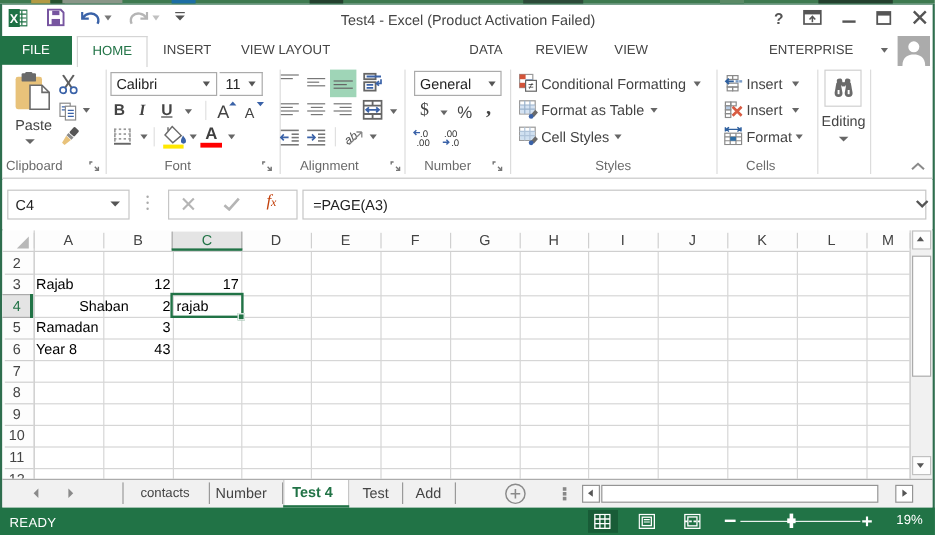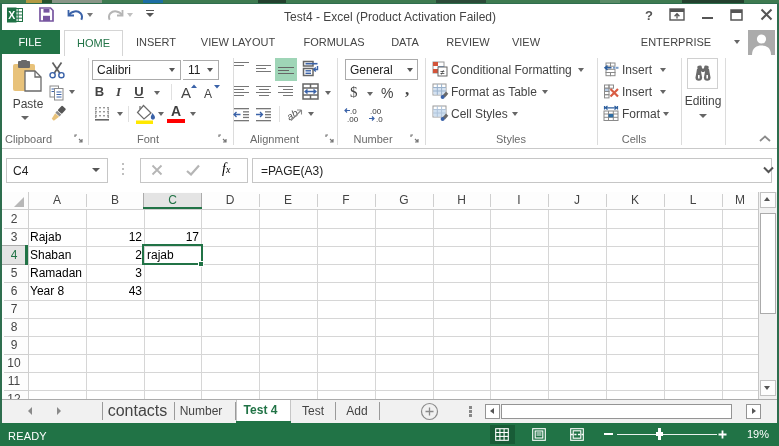--- a/index.html
+++ b/index.html
@@ -65,21 +65,20 @@
 <rect x="1" y="1" width="11" height="3" fill="#555"></rect>
 </svg>
 <svg class="ic" style="left:760px;top:8px" width="13" height="13" viewBox="0 0 13 13">
 <path d="M1.5 1.5 L11.5 11.5 M11.5 1.5 L1.5 11.5" stroke="#555" stroke-width="2"></path>
 </svg>
 <div class="a" style="left:2px;top:30px;width:775px;height:26px;background:#fff;"></div>
 <div class="a" style="left:64px;top:30px;width:59px;height:26px;background:#fff;border:1px solid #d5d5d5;border-bottom:none;color:#217346;font-size:11px;text-align:center;line-height:25px;">HOME</div>
 <div class="a" style="left:0px;top:30px;width:60px;height:24px;background:#217346;color:#fff;font-size:11px;text-align:center;line-height:24px;">FILE</div>
 <div class="a" style="left:132px;top:30px;width:48px;height:25px;color:#444;font-size:11px;text-align:center;line-height:25px;">INSERT</div>
 <div class="a" style="left:194px;top:30px;width:88px;height:25px;color:#444;font-size:11px;text-align:center;line-height:25px;">VIEW LAYOUT</div>
-<div class="a" style="left:299px;top:30px;width:70px;height:25px;color:#444;font-size:11px;text-align:center;line-height:25px;">FORMULAS</div>
 <div class="a" style="left:386px;top:30px;width:38px;height:25px;color:#444;font-size:11px;text-align:center;line-height:25px;">DATA</div>
 <div class="a" style="left:442px;top:30px;width:52px;height:25px;color:#444;font-size:11px;text-align:center;line-height:25px;">REVIEW</div>
 <div class="a" style="left:507px;top:30px;width:38px;height:25px;color:#444;font-size:11px;text-align:center;line-height:25px;">VIEW</div>
 <div class="a" style="left:637px;top:30px;width:78px;height:25px;color:#444;font-size:11px;text-align:center;line-height:25px;">ENTERPRISE</div>
 <div class="a" style="left:734px;top:40px;width:0;height:0;border-left:3.5px solid transparent;border-right:3.5px solid transparent;border-top:4px solid #666;"></div>
 <div class="a" style="left:748px;top:30px;width:27px;height:25px;background:#ababab;"></div>
 <svg class="ic" style="left:748px;top:30px" width="27" height="25" viewBox="0 0 27 25">
 <circle cx="13.5" cy="9" r="4.6" fill="#fff"></circle>
 <path d="M4 25 C4 17.5 9 15.5 13.5 15.5 C18 15.5 23 17.5 23 25 Z" fill="#fff"></path>
 </svg>
@@ -389,21 +388,21 @@
 <div class="a" style="left:122px;top:163px;width:2px;height:2px;background:#aaa;border-radius:50%;"></div>
 <div class="a" style="left:122px;top:168px;width:2px;height:2px;background:#aaa;border-radius:50%;"></div>
 <div class="a" style="left:122px;top:173px;width:2px;height:2px;background:#aaa;border-radius:50%;"></div>
 <div class="a" style="left:140px;top:158px;width:108px;height:25px;border:1px solid #c6c6c6;background:#fff;"></div>
 <svg class="ic" style="left:151px;top:164px" width="12" height="12" viewBox="0 0 12 12">
 <path d="M1.5 1.5 L10.5 10.5 M10.5 1.5 L1.5 10.5" stroke="#b5b5b5" stroke-width="1.8"></path>
     </svg>
 <svg class="ic" style="left:186px;top:164px" width="14" height="12" viewBox="0 0 14 12">
 <path d="M1 7 L5 10.5 L13 1.5" fill="none" stroke="#b5b5b5" stroke-width="2.2"></path>
     </svg>
-<div class="a" style="left:222px;top:161px;font-size:14px;font-style:italic;color:#000000;font-family:'Liberation Serif',serif;">f<span style="font-size:10px">x</span></div>
+<div class="a" style="left:222px;top:161px;font-size:14px;font-style:italic;color:#c2410c;font-family:'Liberation Serif',serif;">f<span style="font-size:10px">x</span></div>
 <div class="a" style="left:252px;top:158px;width:520px;height:25px;border:1px solid #c6c6c6;background:#fff;"></div>
 <div class="a" style="left:261px;top:164px;font-size:12px;color:#222;">=PAGE(A3)</div>
 <svg class="ic" style="left:763px;top:166px" width="11" height="8" viewBox="0 0 11 8">
 <path d="M1 1.5 L5.5 6 L10 1.5" fill="none" stroke="#555" stroke-width="2"></path>
     </svg>
 <div class="a" style="left:2px;top:192px;width:756px;height:18px;background:#fdfdfd;"></div>
 <div class="a" style="left:2px;top:210px;width:26px;height:189px;background:#fdfdfd;"></div>
 <div class="a" style="left:143px;top:193px;width:59px;height:15px;background:#e4e4e4;border-left:1px solid #ababab;border-right:1px solid #ababab;"></div>
 <div class="a" style="left:143px;top:207px;width:59px;height:3px;background:#217346;"></div>
 <div class="a" style="left:2px;top:245px;width:24px;height:20px;background:#e4e4e4;border-top:1px solid #ababab;border-bottom:1px solid #ababab;"></div>
@@ -475,21 +474,21 @@
 <div class="a" style="left:4px;top:300px;width:24px;height:1px;background:#cfcfcf;"></div>
 <div class="a" style="left:4px;top:318px;width:24px;height:1px;background:#cfcfcf;"></div>
 <div class="a" style="left:4px;top:336px;width:24px;height:1px;background:#cfcfcf;"></div>
 <div class="a" style="left:4px;top:354px;width:24px;height:1px;background:#cfcfcf;"></div>
 <div class="a" style="left:4px;top:372px;width:24px;height:1px;background:#cfcfcf;"></div>
 <div class="a" style="left:4px;top:390px;width:24px;height:1px;background:#cfcfcf;"></div>
 <div class="a" style="left:2px;top:209px;width:756px;height:1px;background:#cfcfcf;"></div>
 <div class="a" style="left:28px;top:192px;width:1px;height:207px;background:#cfcfcf;"></div>
 <div class="a" style="left:758px;top:192px;width:1px;height:207px;background:#c6c6c6;"></div>
 <div class="a" style="left:30px;top:228px;font-size:12px;color:#000;line-height:18px;">Rajab</div>
-<div class="a" style="left:30px;top:246px;font-size:12px;color:#000;line-height:18px;">Shaban</div>
+<div class="a" style="left:30px;top:246px;font-size:12px;color:#000;line-height:18px;padding-left:36px;">Shaban</div>
 <div class="a" style="left:30px;top:264px;font-size:12px;color:#000;line-height:18px;">Ramadan</div>
 <div class="a" style="left:30px;top:282px;font-size:12px;color:#000;line-height:18px;">Year 8</div>
 <div class="a" style="left:86px;top:228px;width:56px;text-align:right;font-size:12px;color:#000;line-height:18px;">12</div>
 <div class="a" style="left:86px;top:246px;width:56px;text-align:right;font-size:12px;color:#000;line-height:18px;">2</div>
 <div class="a" style="left:86px;top:264px;width:56px;text-align:right;font-size:12px;color:#000;line-height:18px;">3</div>
 <div class="a" style="left:86px;top:282px;width:56px;text-align:right;font-size:12px;color:#000;line-height:18px;">43</div>
 <div class="a" style="left:144px;top:228px;width:55px;text-align:right;font-size:12px;color:#000;line-height:18px;">17</div>
 <div class="a" style="left:147px;top:246px;font-size:12px;color:#000;line-height:18px;">rajab</div>
 <div class="a" style="left:142px;top:244px;width:61px;height:21px;border:2px solid #217346;background:transparent;"></div>
 <div class="a" style="left:198px;top:261px;width:6px;height:6px;background:#217346;border:1px solid #fff;"></div>
@@ -500,21 +499,21 @@
 <div class="a" style="left:760px;top:380px;width:16px;height:16px;border:1px solid #c1c1c1;background:#fdfdfd;"></div>
 <div class="a" style="left:764px;top:386px;width:0;height:0;border-left:3.5px solid transparent;border-right:3.5px solid transparent;border-top:4.5px solid #555;"></div>
 <div class="a" style="left:2px;top:399px;width:775px;height:24px;background:#f1f1f1;border-top:1px solid #ababab;"></div>
 <svg class="ic" style="left:25px;top:406px" width="10" height="10" viewBox="0 0 10 10">
 <path d="M7 1 L3 5 L7 9 Z" fill="#8a8a8a"></path>
     </svg>
 <svg class="ic" style="left:54px;top:406px" width="10" height="10" viewBox="0 0 10 10">
 <path d="M3 1 L7 5 L3 9 Z" fill="#8a8a8a"></path>
     </svg>
 <div class="a" style="left:102px;top:402px;width:1px;height:18px;background:#9a9a9a;"></div>
-<div class="a" style="left:105px;top:399px;height:24px;line-height:24px;font-size:16px;color:#444;text-align:center;width:65px;">contacts</div>
+<div class="a" style="left:105px;top:399px;height:24px;line-height:24px;font-size:11px;color:#444;text-align:center;width:65px;">contacts</div>
 <div class="a" style="left:174px;top:402px;width:1px;height:18px;background:#9a9a9a;"></div>
 <div class="a" style="left:172px;top:399px;height:24px;line-height:24px;font-size:12px;color:#444;text-align:center;width:58px;">Number</div>
 <div class="a" style="left:235px;top:402px;width:1px;height:18px;background:#9a9a9a;"></div>
 <div class="a" style="left:236px;top:400px;width:55px;height:23px;background:#fff;border-left:1px solid #c6c6c6;border-right:1px solid #c6c6c6;"></div>
 <div class="a" style="left:236px;top:421px;width:55px;height:2px;background:#217346;"></div>
 <div class="a" style="left:233px;top:400px;width:55px;height:21px;line-height:21px;font-size:12px;font-weight:bold;color:#217346;text-align:center;">Test 4</div>
 <div class="a" style="left:291px;top:399px;height:24px;line-height:24px;font-size:12px;color:#444;text-align:center;width:44px;">Test</div>
 <div class="a" style="left:335px;top:402px;width:1px;height:18px;background:#9a9a9a;"></div>
 <div class="a" style="left:335px;top:399px;height:24px;line-height:24px;font-size:12px;color:#444;text-align:center;width:44px;">Add</div>
 <div class="a" style="left:379px;top:402px;width:1px;height:18px;background:#9a9a9a;"></div>

